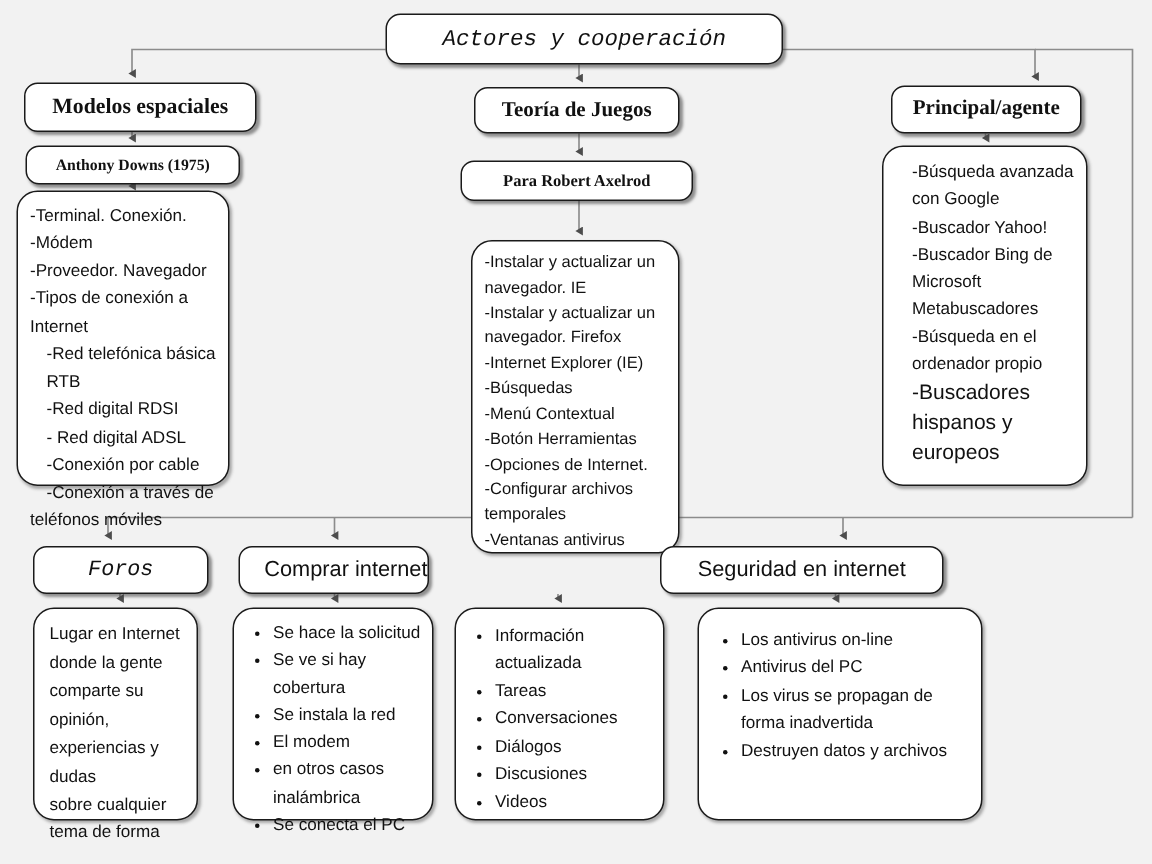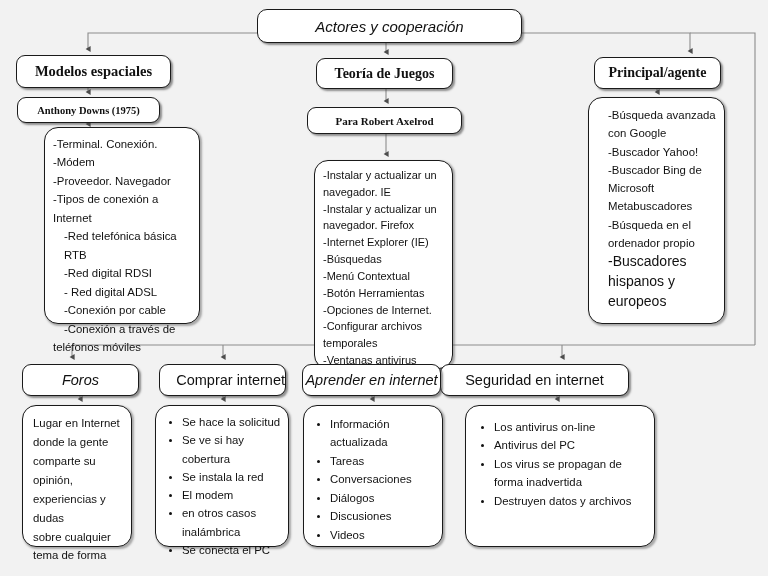--- a/index.html
+++ b/index.html
@@ -44,21 +44,21 @@
     display: block;
     text-align: left;
     border-radius: 14px;
     box-shadow: 1.5px 1.5px 2px rgba(80,80,80,0.45);
   }
   .serif-bold {
     font-family: "Liberation Serif", serif;
     font-weight: bold;
   }
   .italic-sans {
-    font-family: Liberation Sans, sans-serif;
+    font-family: Liberation Mono, monospace;
     font-style: italic;
   }
   .plain-sans {
     font-family: "Liberation Sans", sans-serif;
   }
 
   
   #title-node {
     left: 257px; top: 9px; width: 265px; height: 34px;
     font-size: 15px;
@@ -79,25 +79,24 @@
   #axelrod-node {
     left: 307px; top: 107px; width: 155px; height: 27px;
     font-size: 11px;
   }
   #principal-node {
     left: 594px; top: 57px; width: 127px; height: 32px;
     font-size: 14px;
   }
 
   #modelos-detail {
-    left: 11px; top: 127px; width: 156px; height: 197px;
+    left: 11px; top: 127px; width: 142px; height: 197px;
     font-size: 11.4px;
     padding: 7px 7px 5px 8px;
     line-height: 1.62;
-    margin-left: 33px;
   }
   #aprender-detail {
     left: 314px; top: 160px; width: 139px; height: 209px;
     font-size: 11px;
     padding: 6px 6px 4px 8px;
     line-height: 1.53;
   }
   #principal-detail {
     left: 588px; top: 97px; width: 137px; height: 227px;
     font-size: 11.4px;
@@ -282,23 +281,20 @@
   </div>
 
   <div class="node italic-sans" id="foros-node">
     <span>Foros</span>
   </div>
 
   <div class="node plain-sans" id="comprar-node">
     <span>Comprar internet</span>
   </div>
 
-  <div class="node italic-sans" id="aprender-node">
-    <span>Aprender en internet</span>
-  </div>
 
   <div class="node plain-sans" id="seguridad-node">
     <span>Seguridad en internet</span>
   </div>
 
   <div class="node list plain-sans" id="foros-detail">
     <span class="line">Lugar en Internet</span>
     <span class="line">donde la gente</span>
     <span class="line">comparte su</span>
     <span class="line">opinión,</span>

